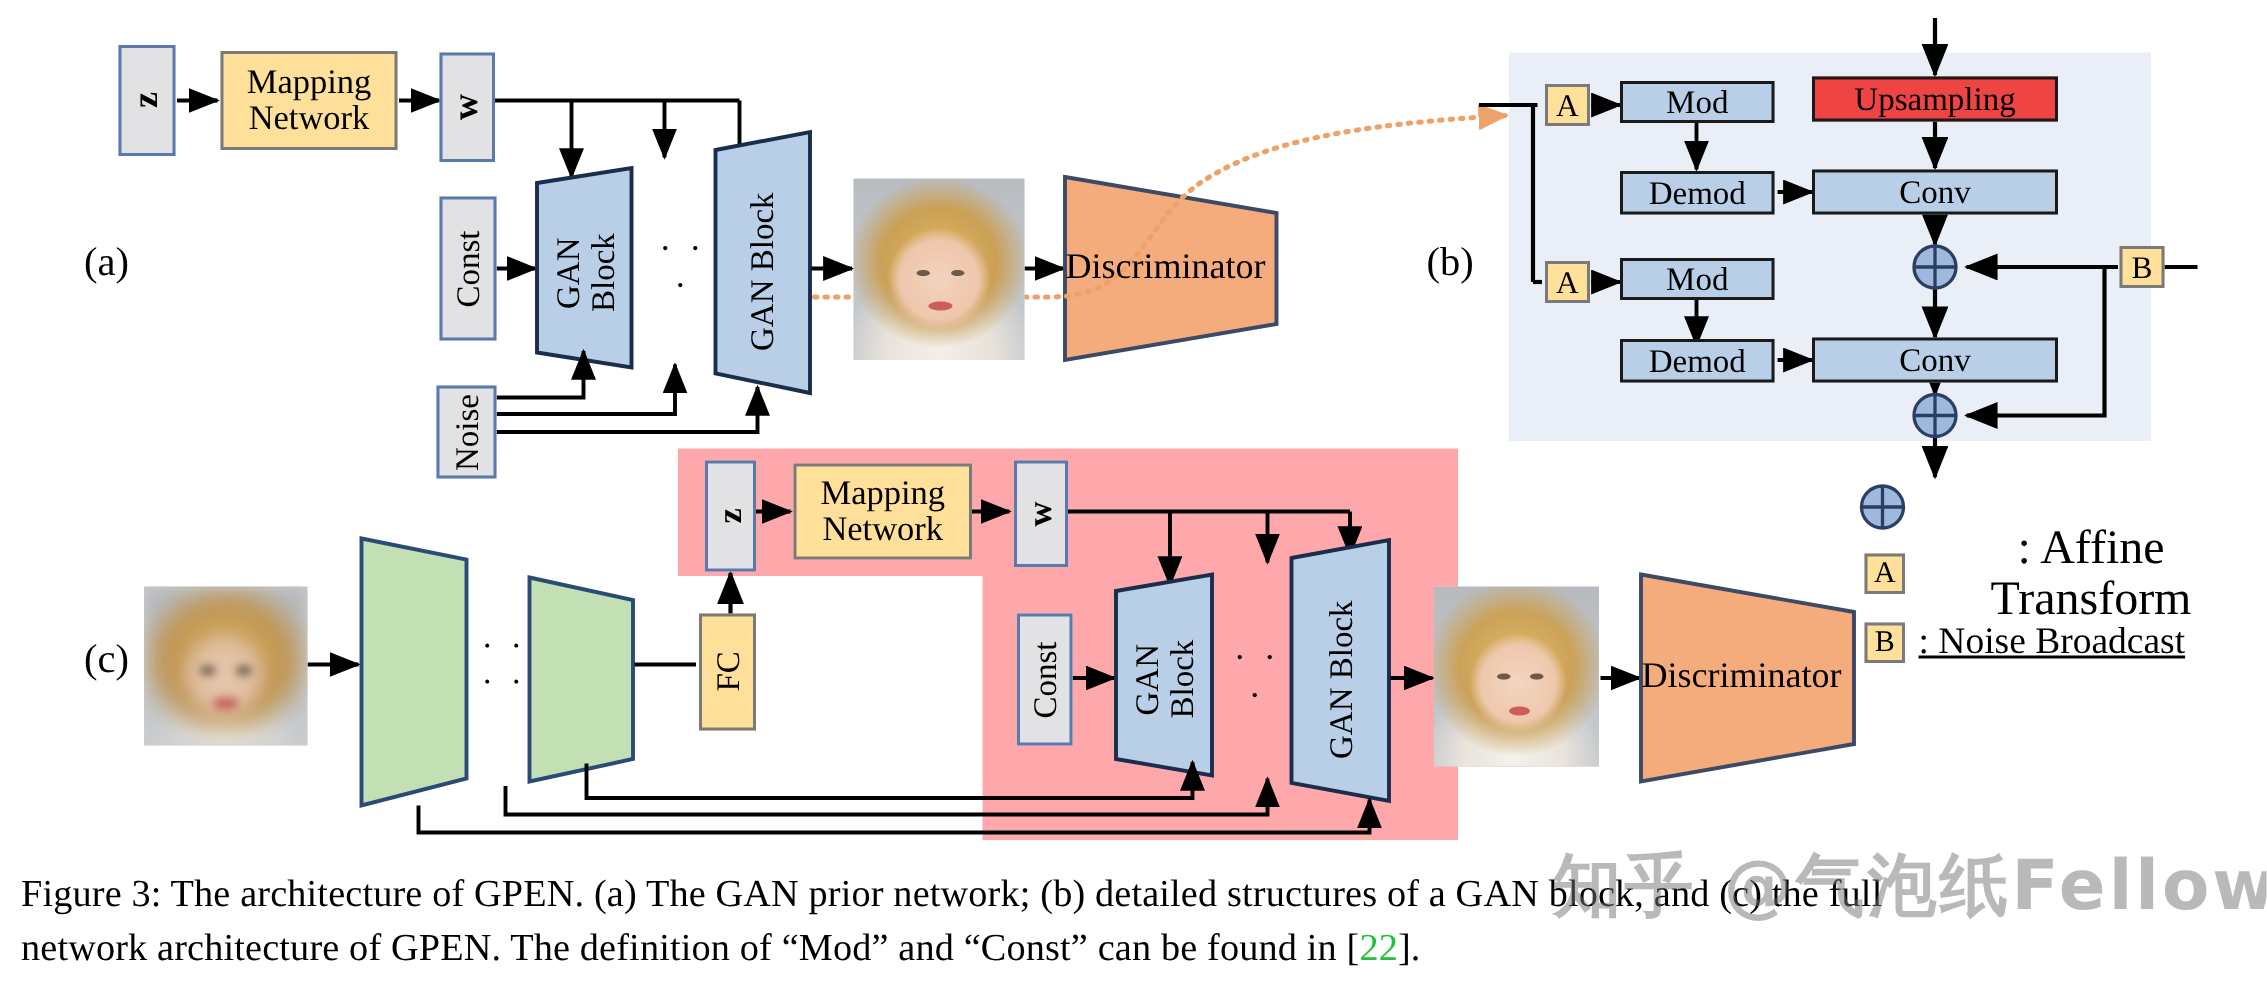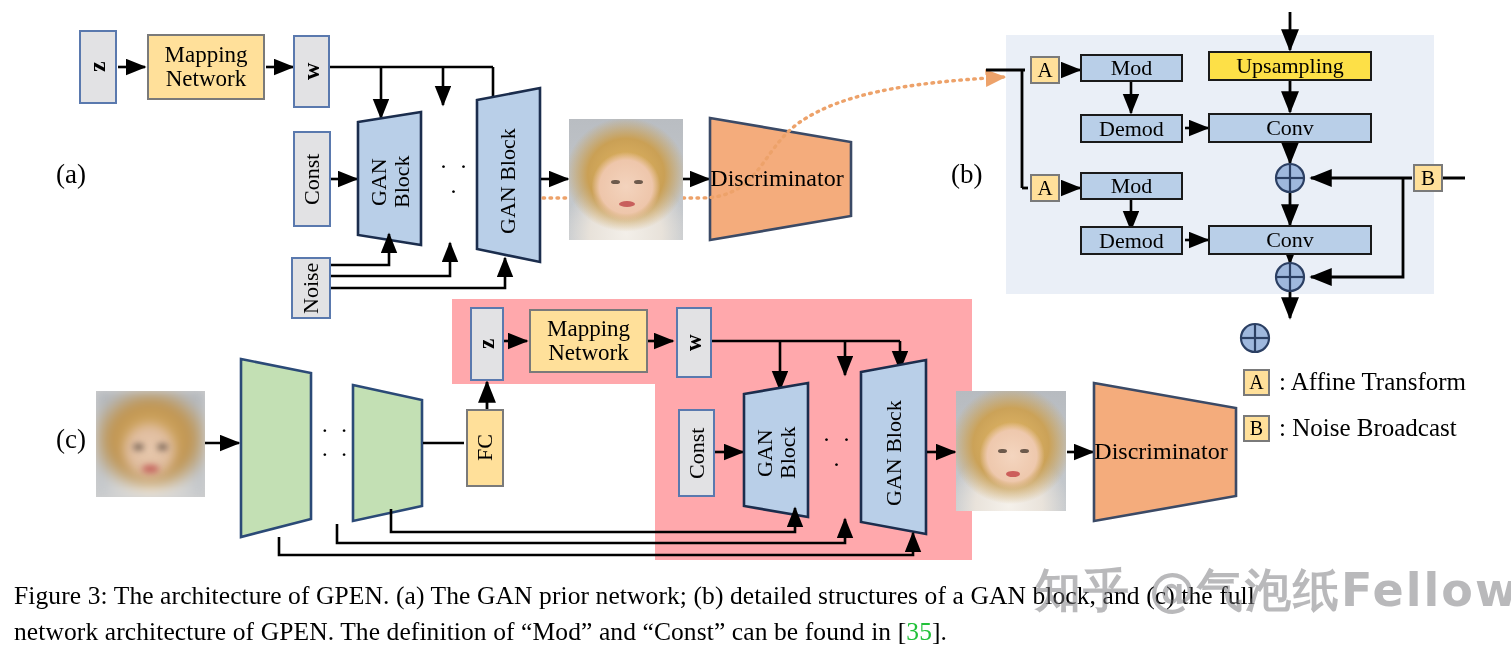--- a/index.html
+++ b/index.html
@@ -5,21 +5,21 @@
   html,body{margin:0;padding:0;background:#ffffff;}
   body{width:1511px;height:667px;position:relative;overflow:hidden;
        font-family:"Liberation Serif","DejaVu Serif",serif;color:#000;}
   #fig{position:absolute;left:0;top:0;width:1511px;height:667px;}
   .lbl{position:absolute;display:flex;align-items:center;justify-content:center;
        text-align:center;line-height:1.05;box-sizing:border-box;}
   
   .box-gray{background:#e2e2e4;border:2px solid #5a79ae;}
   .box-yellow{background:#ffe09a;border:2px solid #7a7a7a;}
   .box-blue{background:#b9cfe8;border:2px solid #1a1a1a;}
-  .box-green{background:#fde047;border:2px solid #1a1a1a;}
+  .box-green{background:#ef4444;border:2px solid #1a1a1a;}
   .vert{writing-mode:vertical-rl;transform:rotate(180deg);}
   .bold{font-weight:bold;}
   .panel-tag{position:absolute;font-size:27px;}
   .caption{position:absolute;left:14px;top:578px;width:1470px;font-size:25.5px;
            line-height:1.42;letter-spacing:0.1px;}
   .ref{color:#22c13a;}
   
   .wm{position:absolute;left:1035px;top:560px;width:430px;height:80px;
       color:rgba(115,115,120,0.50);font-size:46px;font-weight:bold;
       letter-spacing:2px;font-family:"DejaVu Sans","Liberation Sans",sans-serif;
@@ -208,24 +208,24 @@
   <div class="lbl box-blue" style="left:1080px;top:226px;width:103px;height:29px;font-size:22px;">Demod</div>
 
   <div class="lbl box-green" style="left:1208px;top:51px;width:164px;height:30px;font-size:22px;">Upsampling</div>
   <div class="lbl box-blue" style="left:1208px;top:113px;width:164px;height:30px;font-size:22px;">Conv</div>
   <div class="lbl box-blue" style="left:1208px;top:225px;width:164px;height:30px;font-size:22px;">Conv</div>
 
   <div class="lbl box-yellow" style="left:1413px;top:164px;width:30px;height:28px;font-size:21px;">B</div>
 
 
   <div class="lbl box-yellow" style="left:1243px;top:369px;width:27px;height:27px;font-size:20px;">A</div>
-  <div class="lbl" style="left:1279px;top:366px;width:230px;height:32px;justify-content:flex-start;font-size:25px;">: Affine Transform</div>
+  <div class="lbl" style="left:1279px;top:366px;width:230px;height:32px;justify-content:flex-start;font-size:32px;">: Affine Transform</div>
 
   <div class="lbl box-yellow" style="left:1243px;top:415px;width:27px;height:27px;font-size:20px;">B</div>
-  <div class="lbl" style="left:1279px;top:412px;width:230px;height:32px;justify-content:flex-start;font-size:25px;">: Noise Broadcast</div>
+  <div class="lbl" style="left:1279px;top:412px;width:230px;height:32px;justify-content:flex-start;font-size:25px;text-decoration:underline;">: Noise Broadcast</div>
 
   <div class="photo" style="left:96px;top:391px;width:109px;height:106px;">
     <div class="bg" style="filter:blur(5px);background:
       radial-gradient(ellipse 34% 36% at 49% 56%, #e8c9ae 0%, #dfbc9e 60%, rgba(223,188,158,0) 78%),
       radial-gradient(ellipse 72% 66% at 50% 46%, #ddb46a 0%, #c09552 50%, rgba(192,149,82,0) 78%),
       radial-gradient(circle at 50% 97%, #efeae2 0%, rgba(239,234,226,0) 46%),
       linear-gradient(#b4b8bd, #c3c7cb)"></div>
     <div style="position:absolute;left:34%;top:50%;width:10%;height:6%;background:#6a584b;border-radius:50%;filter:blur(3px);"></div>
     <div style="position:absolute;left:56%;top:50%;width:10%;height:6%;background:#6a584b;border-radius:50%;filter:blur(3px);"></div>
     <div style="position:absolute;left:42%;top:70%;width:16%;height:7%;background:#c4615c;border-radius:50%;filter:blur(3px);"></div>
@@ -259,18 +259,18 @@
       linear-gradient(#b7bbc0, #c7cbcf)"></div>
     <div style="position:absolute;left:38%;top:48%;width:8%;height:4%;background:#6d5a4c;border-radius:50%;"></div>
     <div style="position:absolute;left:58%;top:48%;width:8%;height:4%;background:#6d5a4c;border-radius:50%;"></div>
     <div style="position:absolute;left:45%;top:67%;width:13%;height:5%;background:#cc5e5a;border-radius:50%;"></div>
   </div>
 
   <div class="lbl" style="left:1096px;top:436px;width:130px;height:32px;font-size:24px;">Discriminator</div>
 
   <div class="caption">
     <span>Figure 3: The architecture of GPEN. (a) The GAN prior network; (b) detailed structures of a GAN block, and (c) the full</span><br>
-    <span>network architecture of GPEN. The definition of “Mod” and “Const” can be found in [</span><span class="ref">35</span><span>].</span>
+    <span>network architecture of GPEN. The definition of “Mod” and “Const” can be found in [</span><span class="ref">22</span><span>].</span>
   </div>
 
   <div class="wm">知乎 @气泡纸Fellow</div>
 
 </div>
 
 </body></html>

